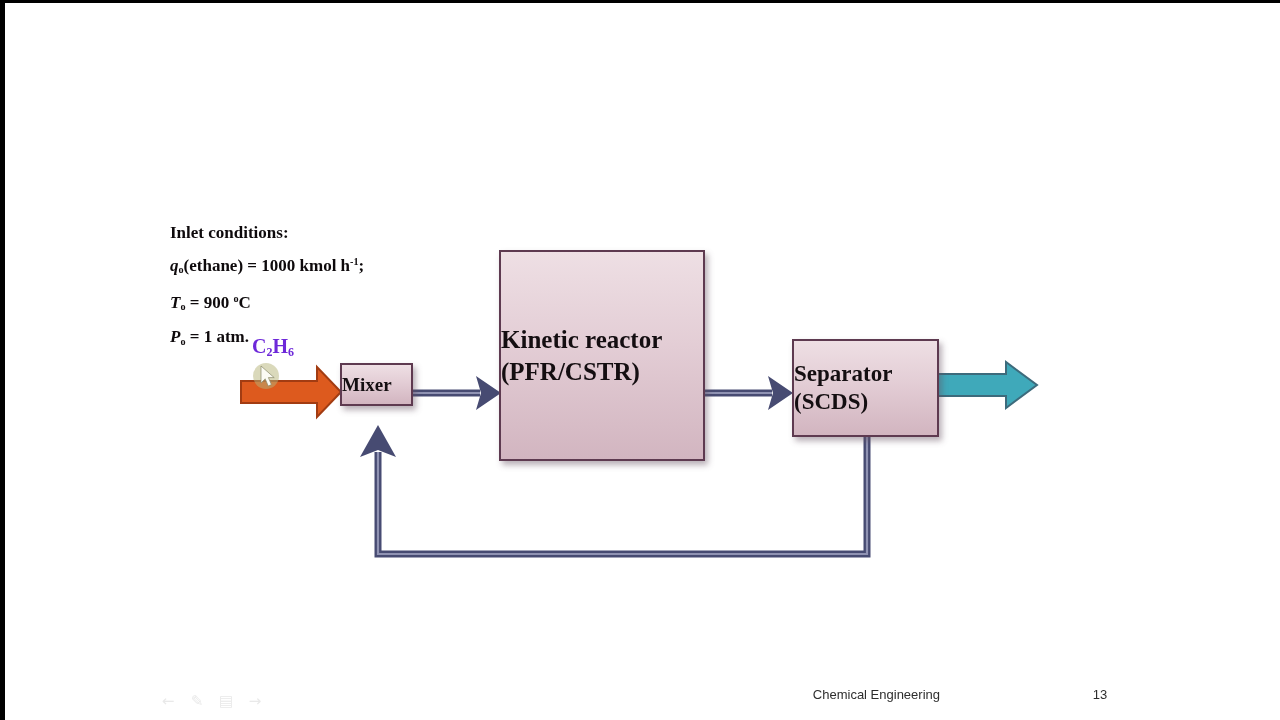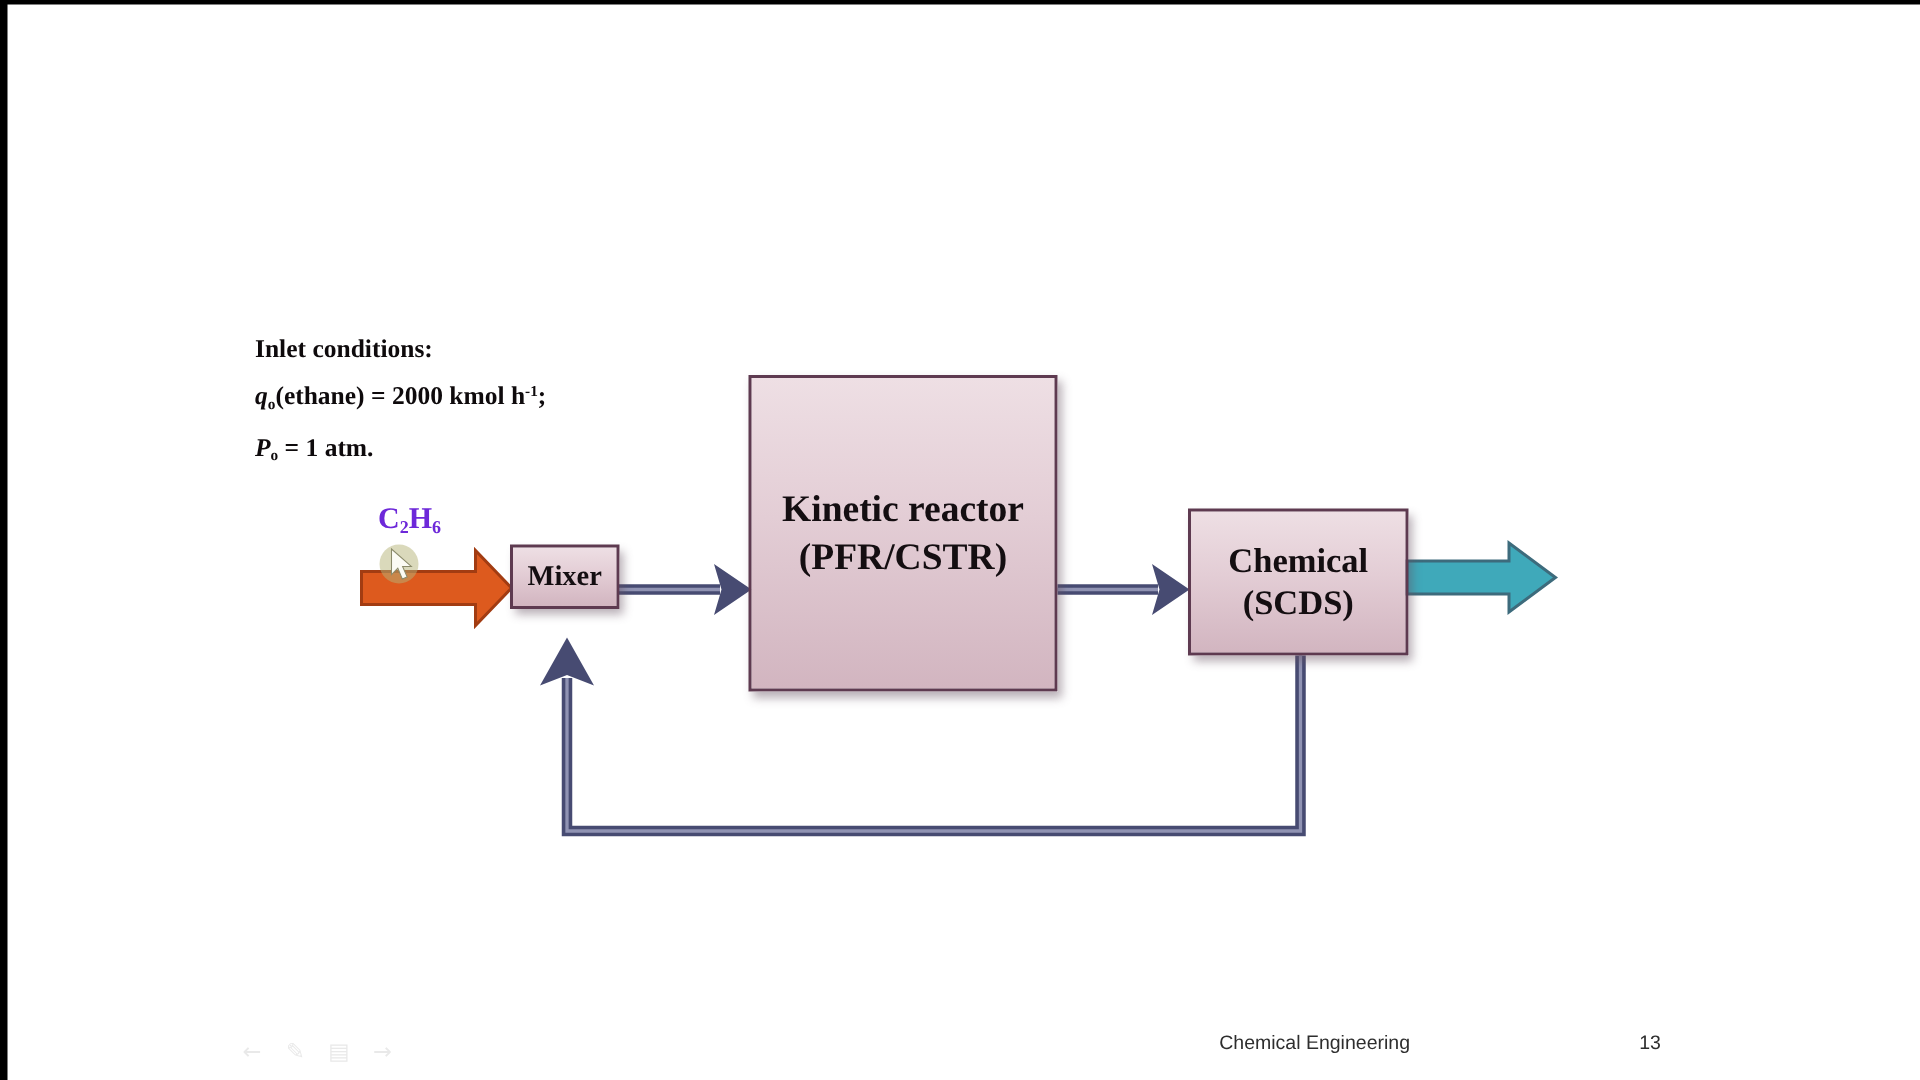--- a/index.html
+++ b/index.html
@@ -14,21 +14,21 @@
   .sub{font-size:0.6em;vertical-align:-0.28em;}
   .sup{font-size:0.6em;vertical-align:0.55em;}
   .i{font-style:italic;}
 
   .stream-label{position:absolute;left:252px;top:335px;font-weight:bold;font-size:20px;color:#6d28d9;}
 
   
   .block{position:absolute;box-sizing:border-box;border:2px solid #5e3a50;
          background:linear-gradient(to bottom,#eedfe4 0%,#e3cdd5 45%,#d2b5c0 100%);
          box-shadow:3px 4px 6px rgba(100,80,95,0.45);
-         display:flex;flex-direction:column;align-items:center;justify-content:center;
+         display:flex;flex-direction:column;align-items:flex-start;justify-content:center;
          text-align:center;font-weight:bold;color:#140e11;}
   .block-mixer{left:340px;top:363px;width:73px;height:43px;font-size:19px;}
   .block-reactor{left:499px;top:250px;width:206px;height:211px;font-size:25px;line-height:1.28;}
   .block-separator{left:792px;top:339px;width:147px;height:98px;font-size:23px;line-height:1.22;}
 
   .diagram-svg{position:absolute;left:0;top:0;}
   .overlay-svg{position:absolute;left:0;top:0;z-index:5;}
 
   
   .footer-title{position:absolute;left:660px;top:687px;width:280px;text-align:right;
@@ -61,37 +61,38 @@
 
     <line x1="705" y1="393" x2="772" y2="393" stroke="#474b72" stroke-width="7"></line>
     <line x1="705" y1="393" x2="772" y2="393" stroke="#9093b3" stroke-width="2.2"></line>
     <polygon points="768,376 793,393 768,410 773,393" fill="#474b72"></polygon>
 
     <polygon points="938,374 1006,374 1006,362 1037,385 1006,408 1006,396 938,396" fill="#3fa9ba" stroke="#3d6b7c" stroke-width="2"></polygon>
   </svg>
 
   <div class="inlet">
     <div><span>Inlet conditions:</span></div>
-    <div><span class="i">q</span><span class="sub">o</span><span>(ethane) = 2000 kmol h</span><span class="sup">-1</span><span>;</span></div>
+    <div><span class="i">q</span><span class="sub">o</span><span>(ethane) = 1000 kmol h</span><span class="sup">-1</span><span>;</span></div>
+    <div><span class="i">T</span><span class="sub">o</span><span> = 900 </span><span class="sup">o</span><span>C</span></div>
     <div><span class="i">P</span><span class="sub">o</span><span> = 1 atm.</span></div>
   </div>
 
   <div class="stream-label"><span>C</span><span class="sub">2</span><span>H</span><span class="sub">6</span></div>
 
   <div class="block block-mixer">
     <span>Mixer</span>
   </div>
 
   <div class="block block-reactor">
     <span>Kinetic reactor</span>
     <span>(PFR/CSTR)</span>
   </div>
 
   <div class="block block-separator">
-    <span>Chemical</span>
+    <span>Separator</span>
     <span>(SCDS)</span>
   </div>
 
   <svg class="overlay-svg" width="1280" height="720" viewBox="0 0 1280 720">
     <circle cx="266" cy="376" r="13" fill="#b5b377" opacity="0.5"></circle>
     <path d="M261,366 l0,17 4.2,-4.2 3,7.2 3.2,-1.4 -3,-7 5.8,0 z" fill="#fbfbf4" stroke="#8a8a6a" stroke-width="0.7"></path>
   </svg>
 
   <div class="footer-title">Chemical Engineering</div>
   <div class="page-number">13</div>

